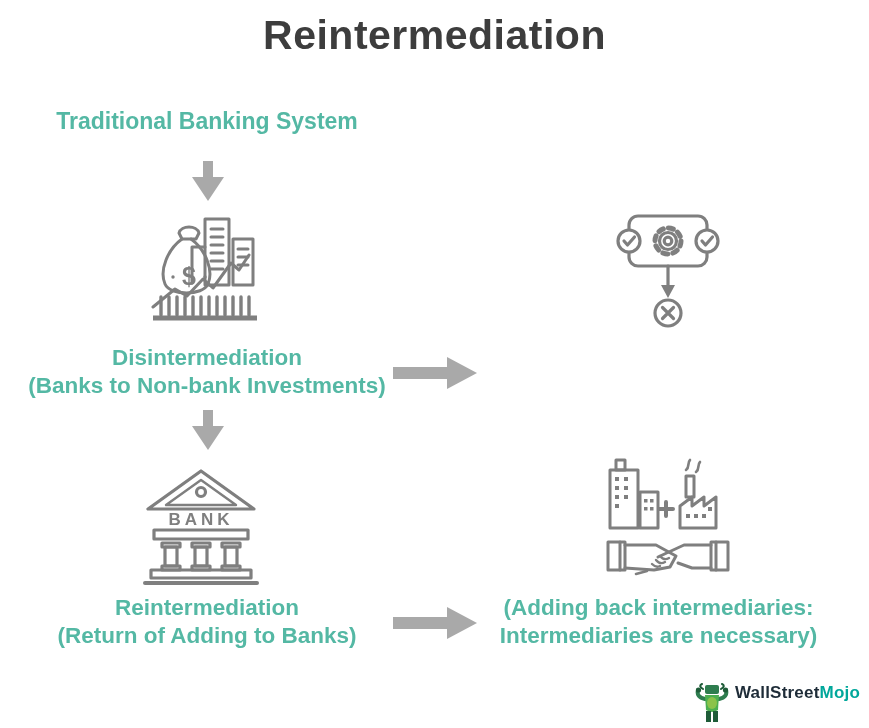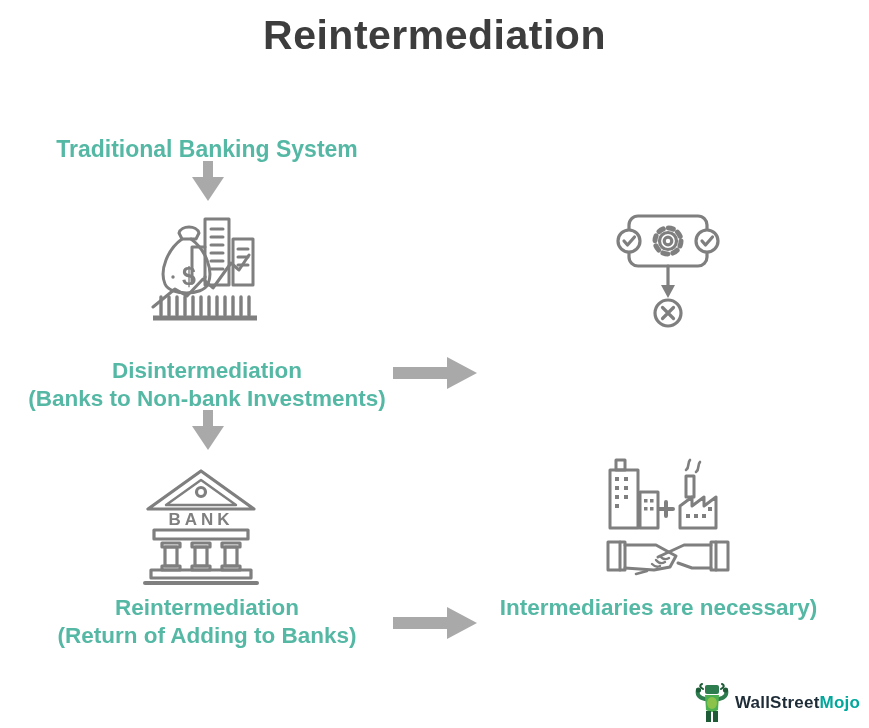--- a/index.html
+++ b/index.html
@@ -3,40 +3,40 @@
 <meta charset="utf-8">
 <style>
   html,body { margin:0; padding:0; background:#fff; font-family:"Liberation Sans", sans-serif; }
   .canvas { position:relative; width:869px; height:728px; background:#ffffff; overflow:hidden; }
 
   .title { position:absolute; top:12px; left:0; width:100%; text-align:center;
            font-size:41px; font-weight:700; color:#3d3d3d; letter-spacing:.5px; }
 
   .teal-label { color:#54b8a4; font-weight:700; }
 
-  .start-label { position:absolute; top:136px; left:0; width:414px; text-align:center; font-size:23px; }
+  .start-label { position:absolute; top:108px; left:0; width:414px; text-align:center; font-size:23px; }
 
   .step-label   { position:absolute; left:0;    width:414px; text-align:center; font-size:22.5px; line-height:28px; }
   .result-label { position:absolute; left:448px; width:421px; text-align:center; font-size:22.5px; line-height:28px; }
-  .pos-row1 { top:357px; }
+  .pos-row1 { top:344px; }
   .pos-row2 { top:594px; }
 
   .icon-box { position:absolute; }
   .pos-money   { left:145px; top:203px; }
   .pos-process { left:612px; top:203px; }
   .pos-bank    { left:138px; top:464px; }
   .pos-merger  { left:598px; top:450px; }
 
   .arrow { position:absolute; }
   .pos-darrow1 { left:189px; top:161px; }
   .pos-darrow2 { left:189px; top:410px; }
   .pos-rarrow1 { left:393px; top:355px; }
   .pos-rarrow2 { left:393px; top:605px; }
 
-  .logo { position:absolute; left:695px; top:683px; display:flex; align-items:center; gap:6px; }
+  .logo { position:absolute; left:695px; top:683px; display:flex; gap:6px; }
   .logo-text { font-size:17px; font-weight:700; letter-spacing:.2px; white-space:nowrap; }
   .logo-text .part1 { color:#1e2c38; }
   .logo-text .part2 { color:#00a79b; }
 
   svg { display:block; }
 </style>
 </head>
 <body>
 
 <div class="canvas">
@@ -178,20 +178,21 @@
     <div>(Return of Adding to Banks)</div>
   </div>
 
   <div class="arrow pos-rarrow2">
     <svg width="86" height="36" viewBox="0 0 86 36">
       <polygon points="0,12 54,12 54,2 84,18 54,34 54,24 0,24" fill="#a9a9a9"></polygon>
     </svg>
   </div>
 
   <div class="result-label teal-label pos-row2">
+    <div>(Adding back intermediaries:</div>
     <div>Intermediaries are necessary)</div>
   </div>
 
   <div class="logo">
     <span>
       <svg width="34" height="40" viewBox="0 0 34 40">
         <path d="M8 6 Q3 3 7 1 M26 6 Q31 3 27 1" stroke="#1e5c38" stroke-width="2" fill="none" stroke-linecap="round"></path>
         <path d="M10 16 Q1 14 3 7" stroke="#2e7d4f" stroke-width="4" fill="none" stroke-linecap="round"></path>
         <path d="M24 16 Q33 14 31 7" stroke="#2e7d4f" stroke-width="4" fill="none" stroke-linecap="round"></path>
         <circle cx="3.5" cy="7" r="2.6" fill="#1e5c38"></circle>

